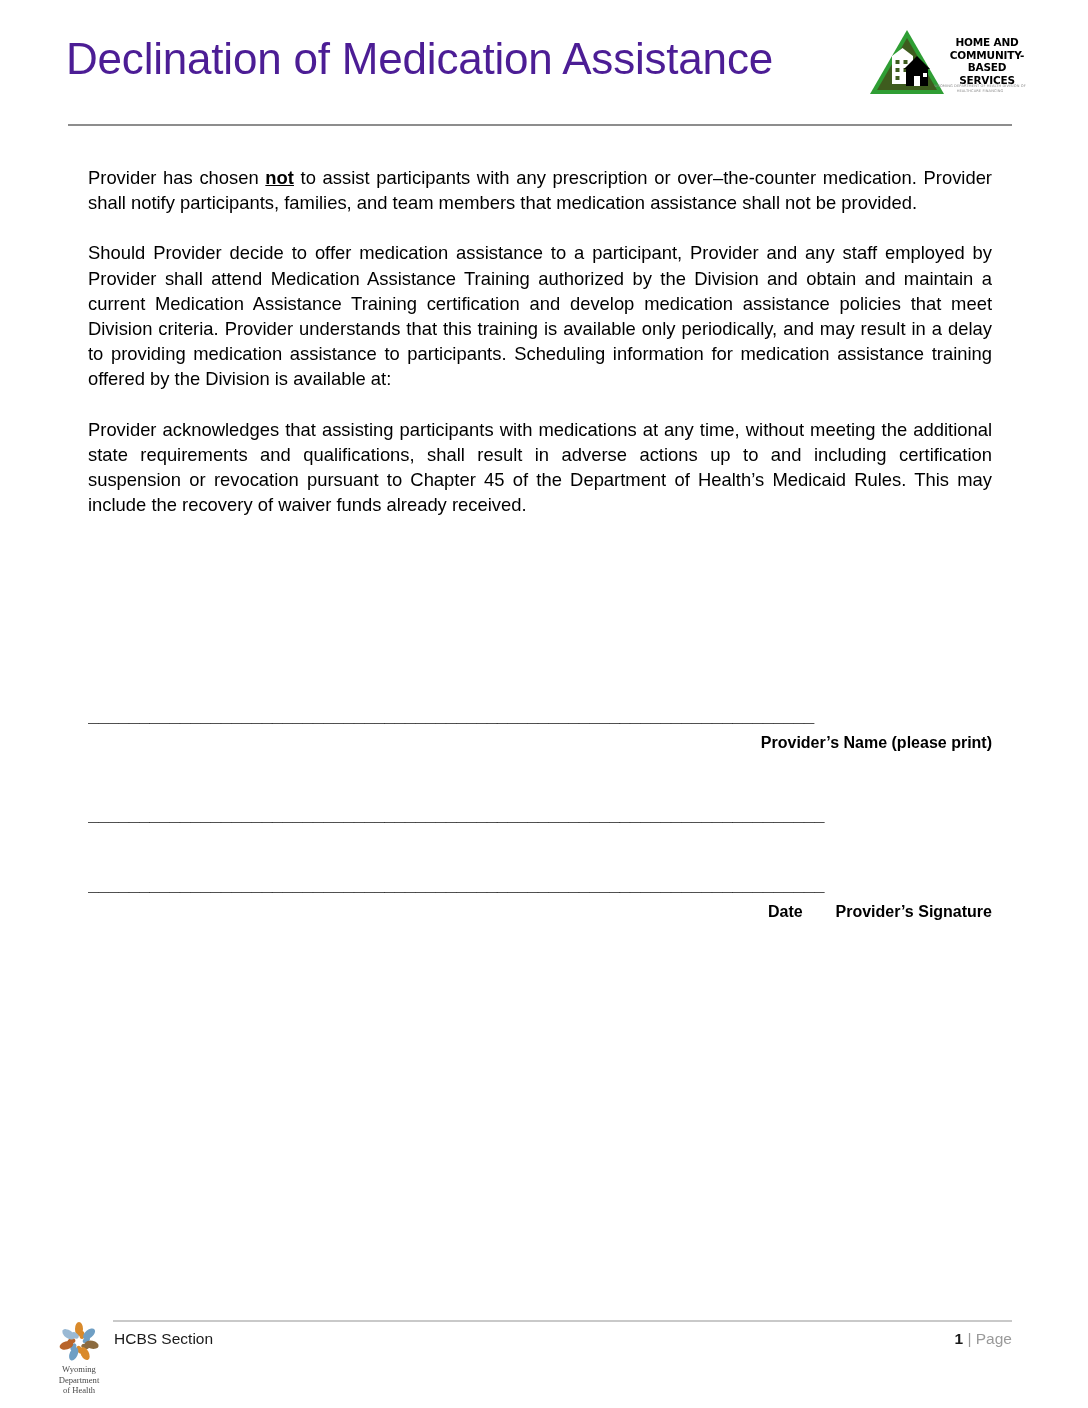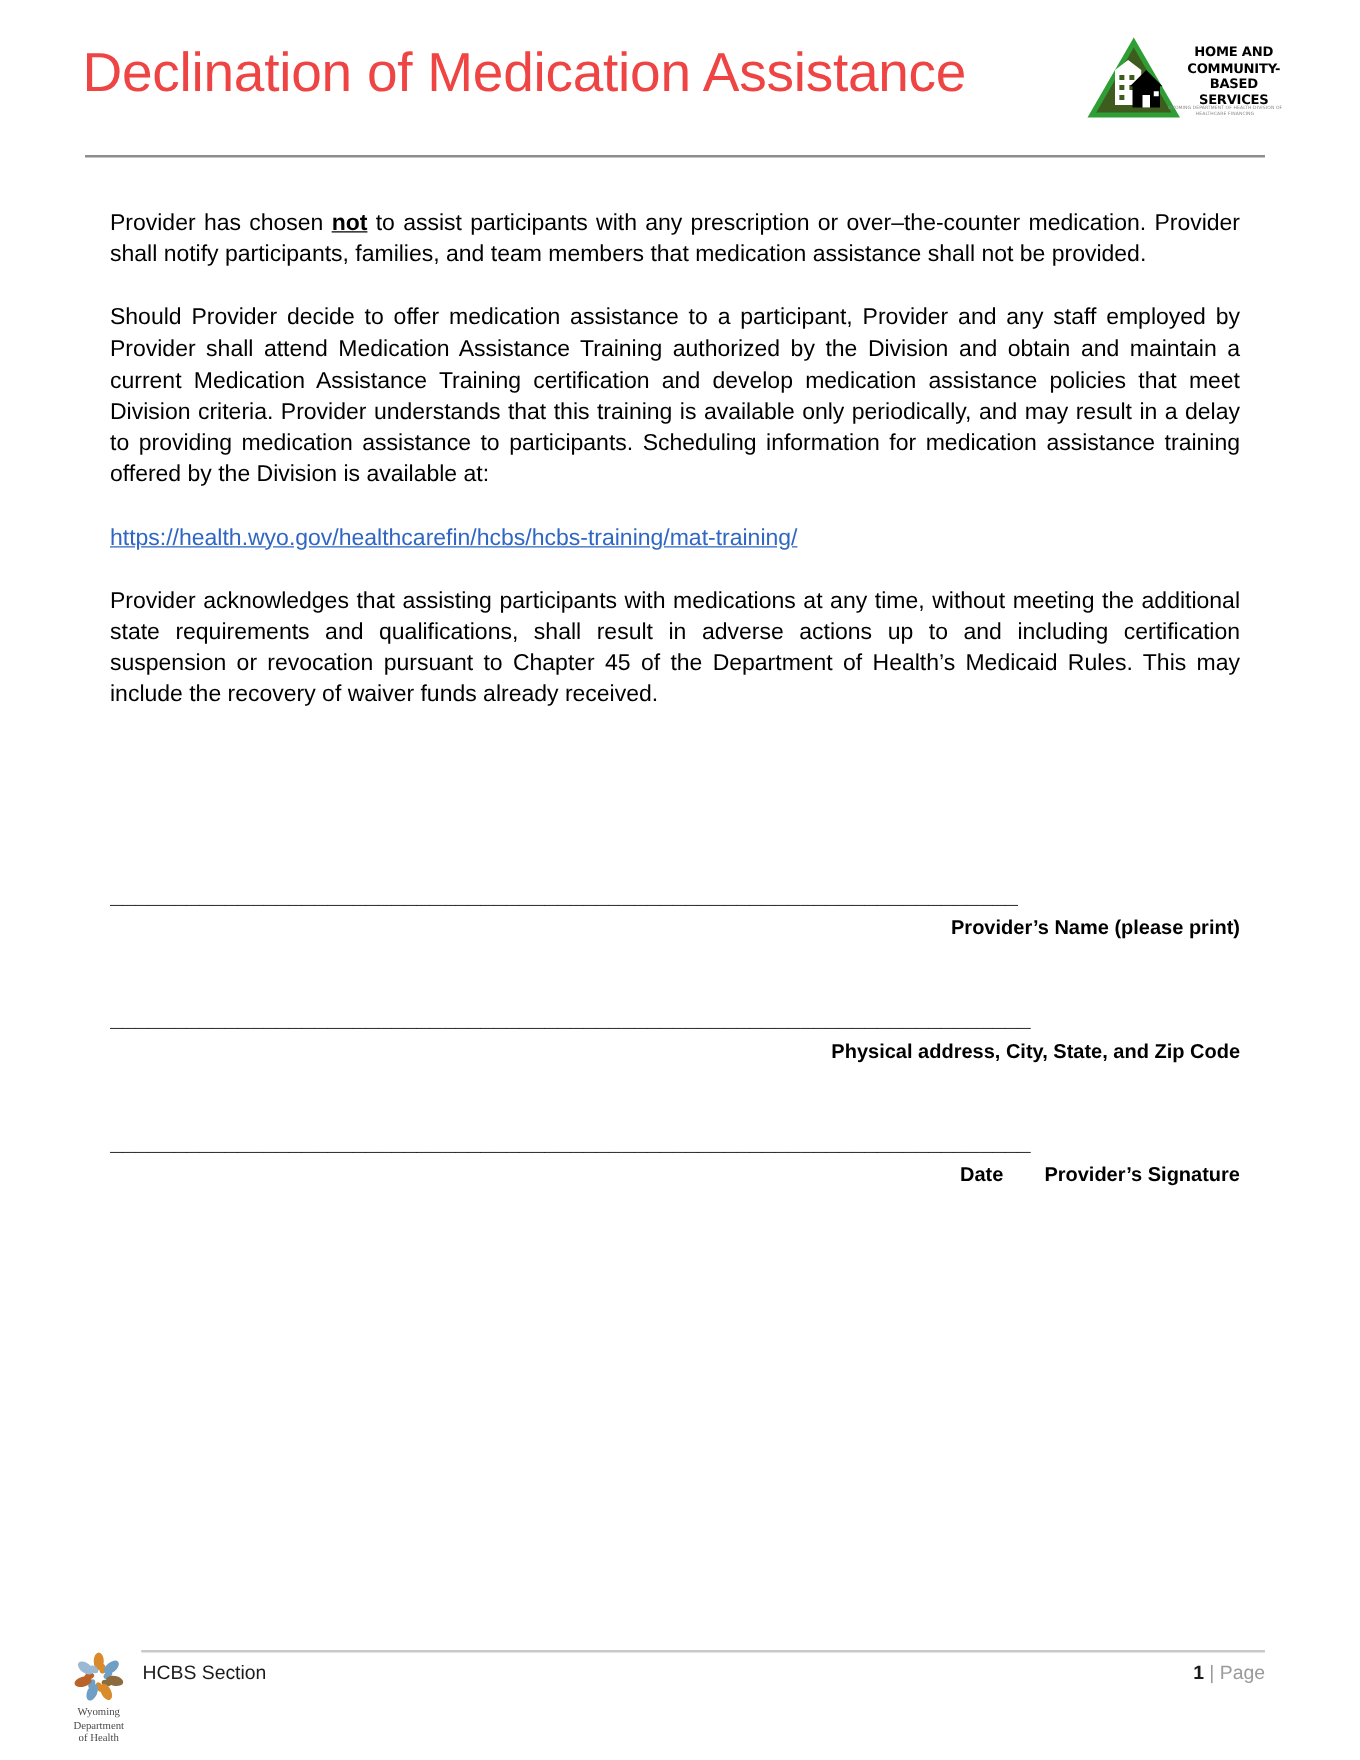--- a/index.html
+++ b/index.html
@@ -32,21 +32,21 @@
     width: 1088px;
     height: 132px;
   }
   .doc-title {
     position: absolute;
     left: 66px;
     top: 33px;
     font-size: 44px;
     line-height: 52px;
     font-weight: 400;
-    color: #ef4444;
+    color: #4c1d95;
     letter-spacing: -0.2px;
     white-space: nowrap;
   }
 
   
   .hcbs-logo {
     position: absolute;
     left: 866px;
     top: 18px;
     width: 160px;
@@ -285,39 +285,35 @@
 
     <div class="header-rule"></div>
   </div>
 
   <div class="content">
 
     <p class="para"><span>Provider has chosen </span><span class="bold-ul">not</span><span> to assist participants with any prescription or over–the-counter medication. Provider shall notify participants, families, and team members that medication assistance shall not be provided.</span></p>
 
     <p class="para">Should Provider decide to offer medication assistance to a participant, Provider and any staff employed by Provider shall attend Medication Assistance Training authorized by the Division and obtain and maintain a current Medication Assistance Training certification and develop medication assistance policies that meet Division criteria.  Provider understands that this training is available only periodically, and may result in a delay to providing medication assistance to participants.  Scheduling information for medication assistance training offered by the Division is available at:</p>
 
-    <p class="link-para">
-      <a class="doclink" href="#" title="https://health.wyo.gov/healthcarefin/hcbs/hcbs-training/mat-training/">https://health.wyo.gov/healthcarefin/hcbs/hcbs-training/mat-training/</a>
-    </p>
 
     <p class="para last">Provider acknowledges that assisting participants with medications at any time, without meeting the additional state requirements and qualifications, shall result in adverse actions up to and including certification suspension or revocation pursuant to Chapter 45 of the Department of Health’s Medicaid Rules.  This may include the recovery of waiver funds already received.</p>
   </div>
 
   <div class="sig-block">
 
     <div class="sig-group">
       <div class="sig-rule short">_______________________________________________________________________</div>
       <div class="sig-label">Provider’s Name (please print)</div>
     </div>
 
     <div class="gap-1"></div>
 
     <div class="sig-group">
       <div class="sig-rule full">________________________________________________________________________</div>
-      <div class="sig-label">Physical address, City, State, and Zip Code</div>
     </div>
 
     <div class="gap-2"></div>
 
     <div class="sig-group">
       <div class="sig-rule full">________________________________________________________________________</div>
       <div class="sig-label"><span>Provider’s Signature</span><span class="date-label">Date</span></div>
     </div>
   </div>
 

